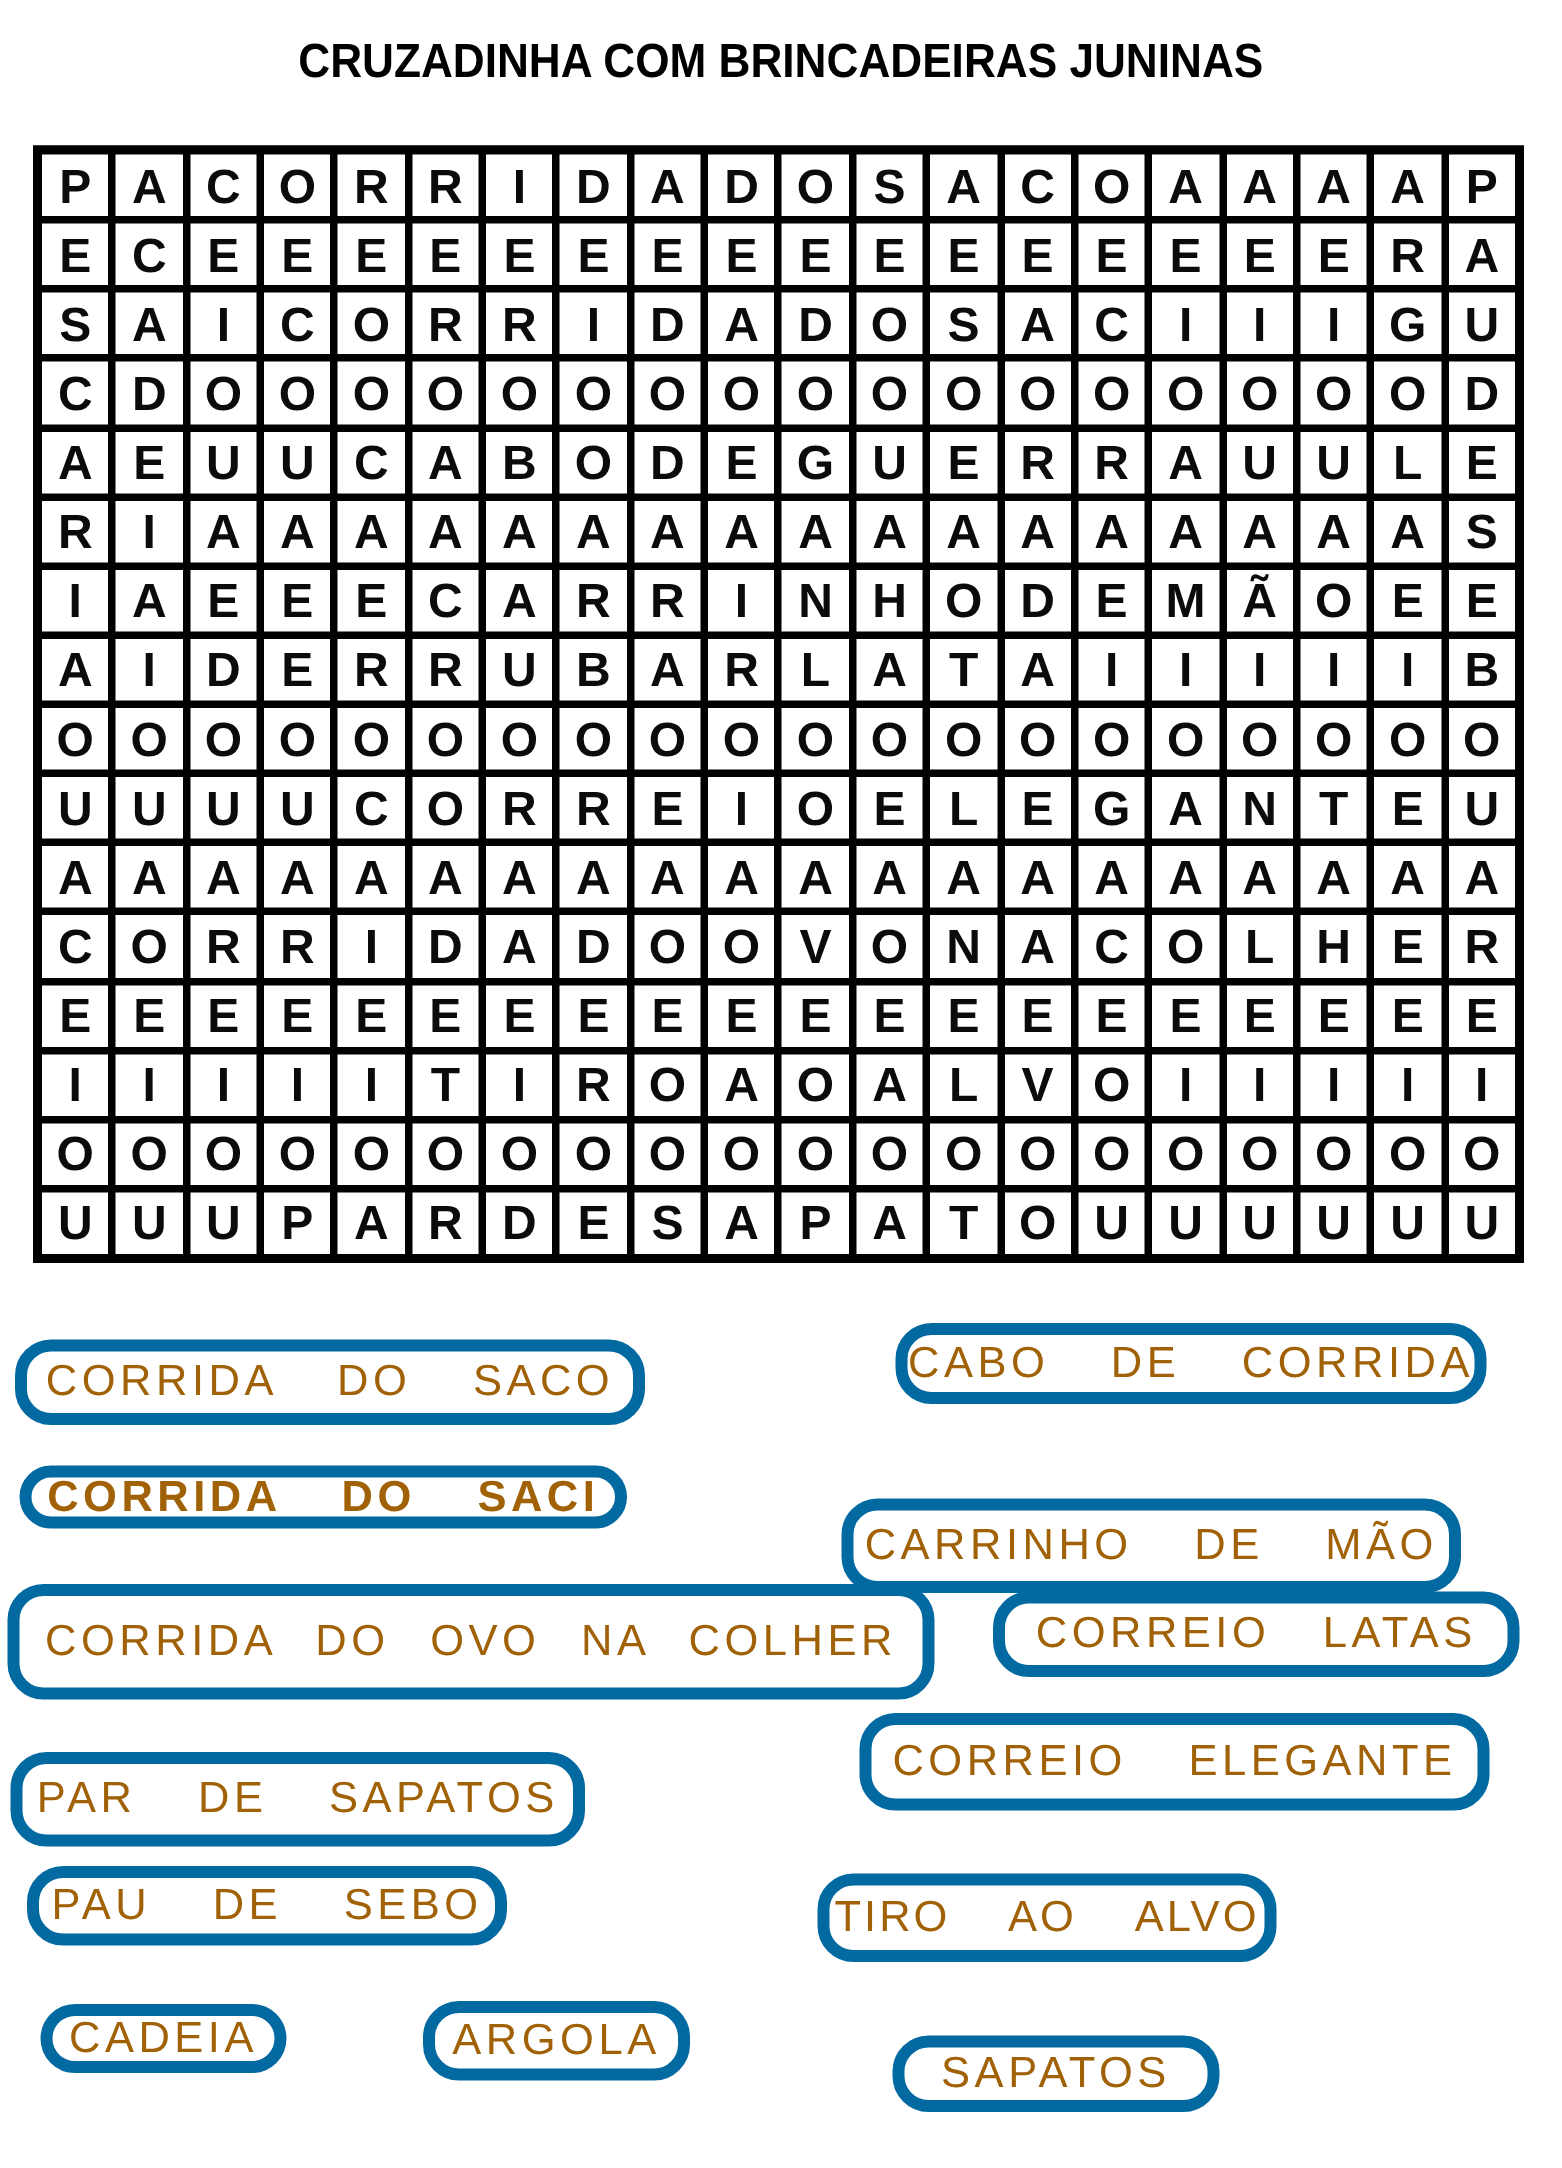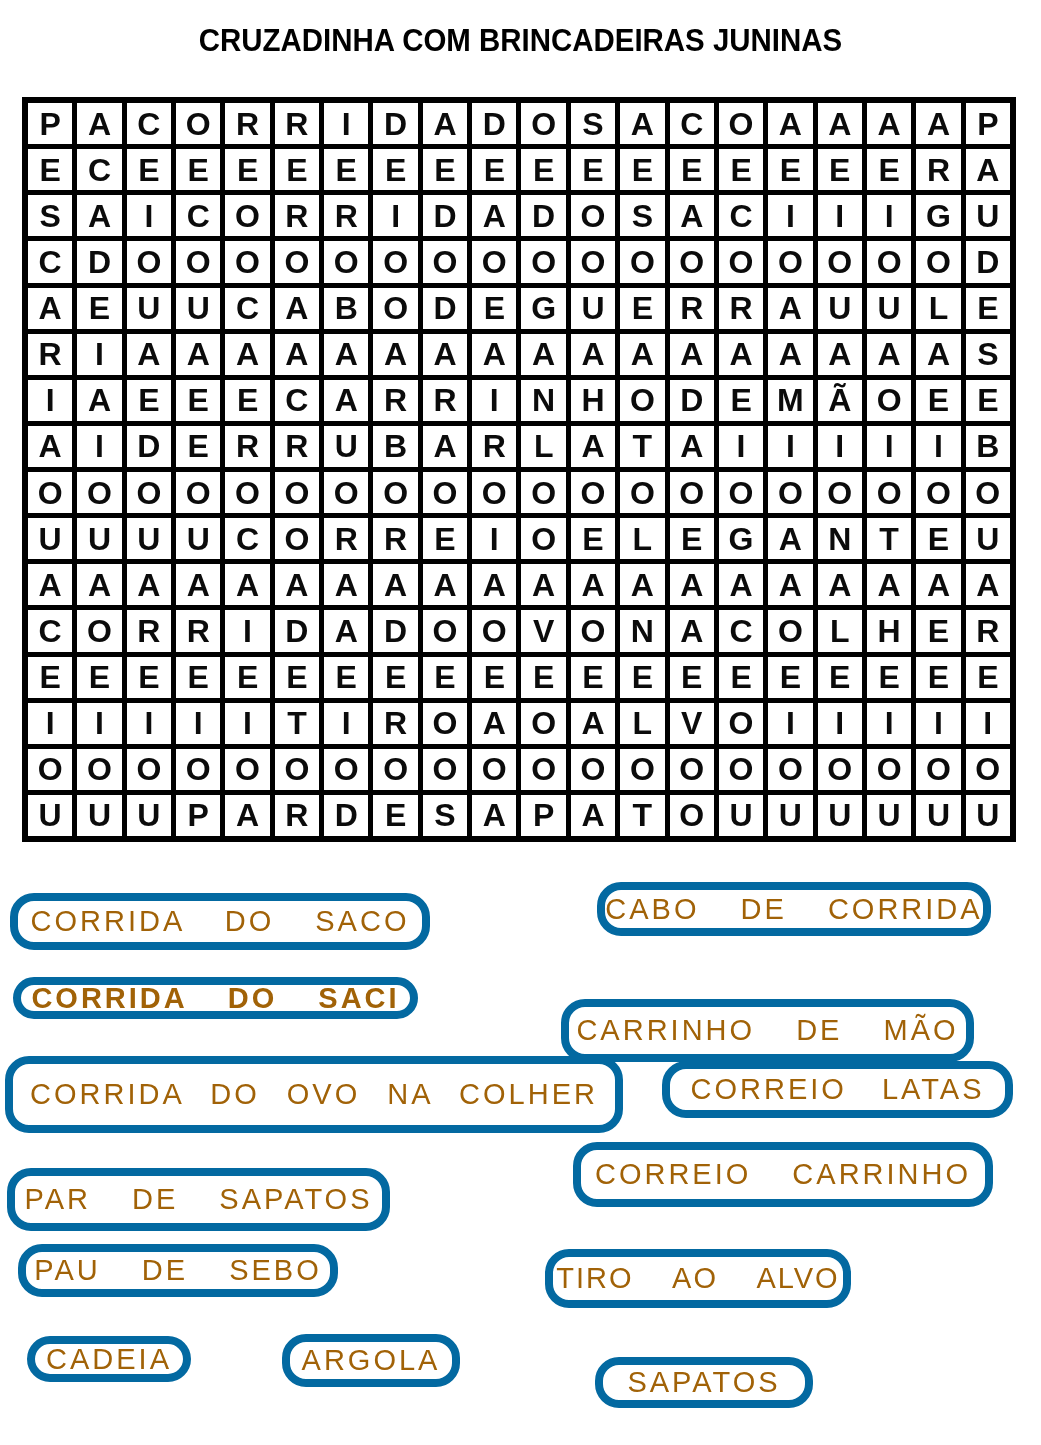--- a/index.html
+++ b/index.html
@@ -416,21 +416,21 @@
     </div>
 
   <div>
     <div class="word-box wb-0">CORRIDA DO SACO</div>
     <div class="word-box wb-1">CABO DE CORRIDA</div>
     <div class="word-box wb-2">CORRIDA DO SACI</div>
     <div class="word-box wb-3">CARRINHO DE MÃO</div>
     <div class="word-box wb-4">CORRIDA DO OVO NA COLHER</div>
     <div class="word-box wb-5">CORREIO LATAS</div>
     <div class="word-box wb-6">PAR DE SAPATOS</div>
-    <div class="word-box wb-7">CORREIO CARRINHO</div>
+    <div class="word-box wb-7">CORREIO ELEGANTE</div>
     <div class="word-box wb-8">PAU DE SEBO</div>
     <div class="word-box wb-9">TIRO AO ALVO</div>
     <div class="word-box wb-10">CADEIA</div>
     <div class="word-box wb-11">ARGOLA</div>
     <div class="word-box wb-12">SAPATOS</div>
   </div>
 
 </div>
 
 </body></html>

